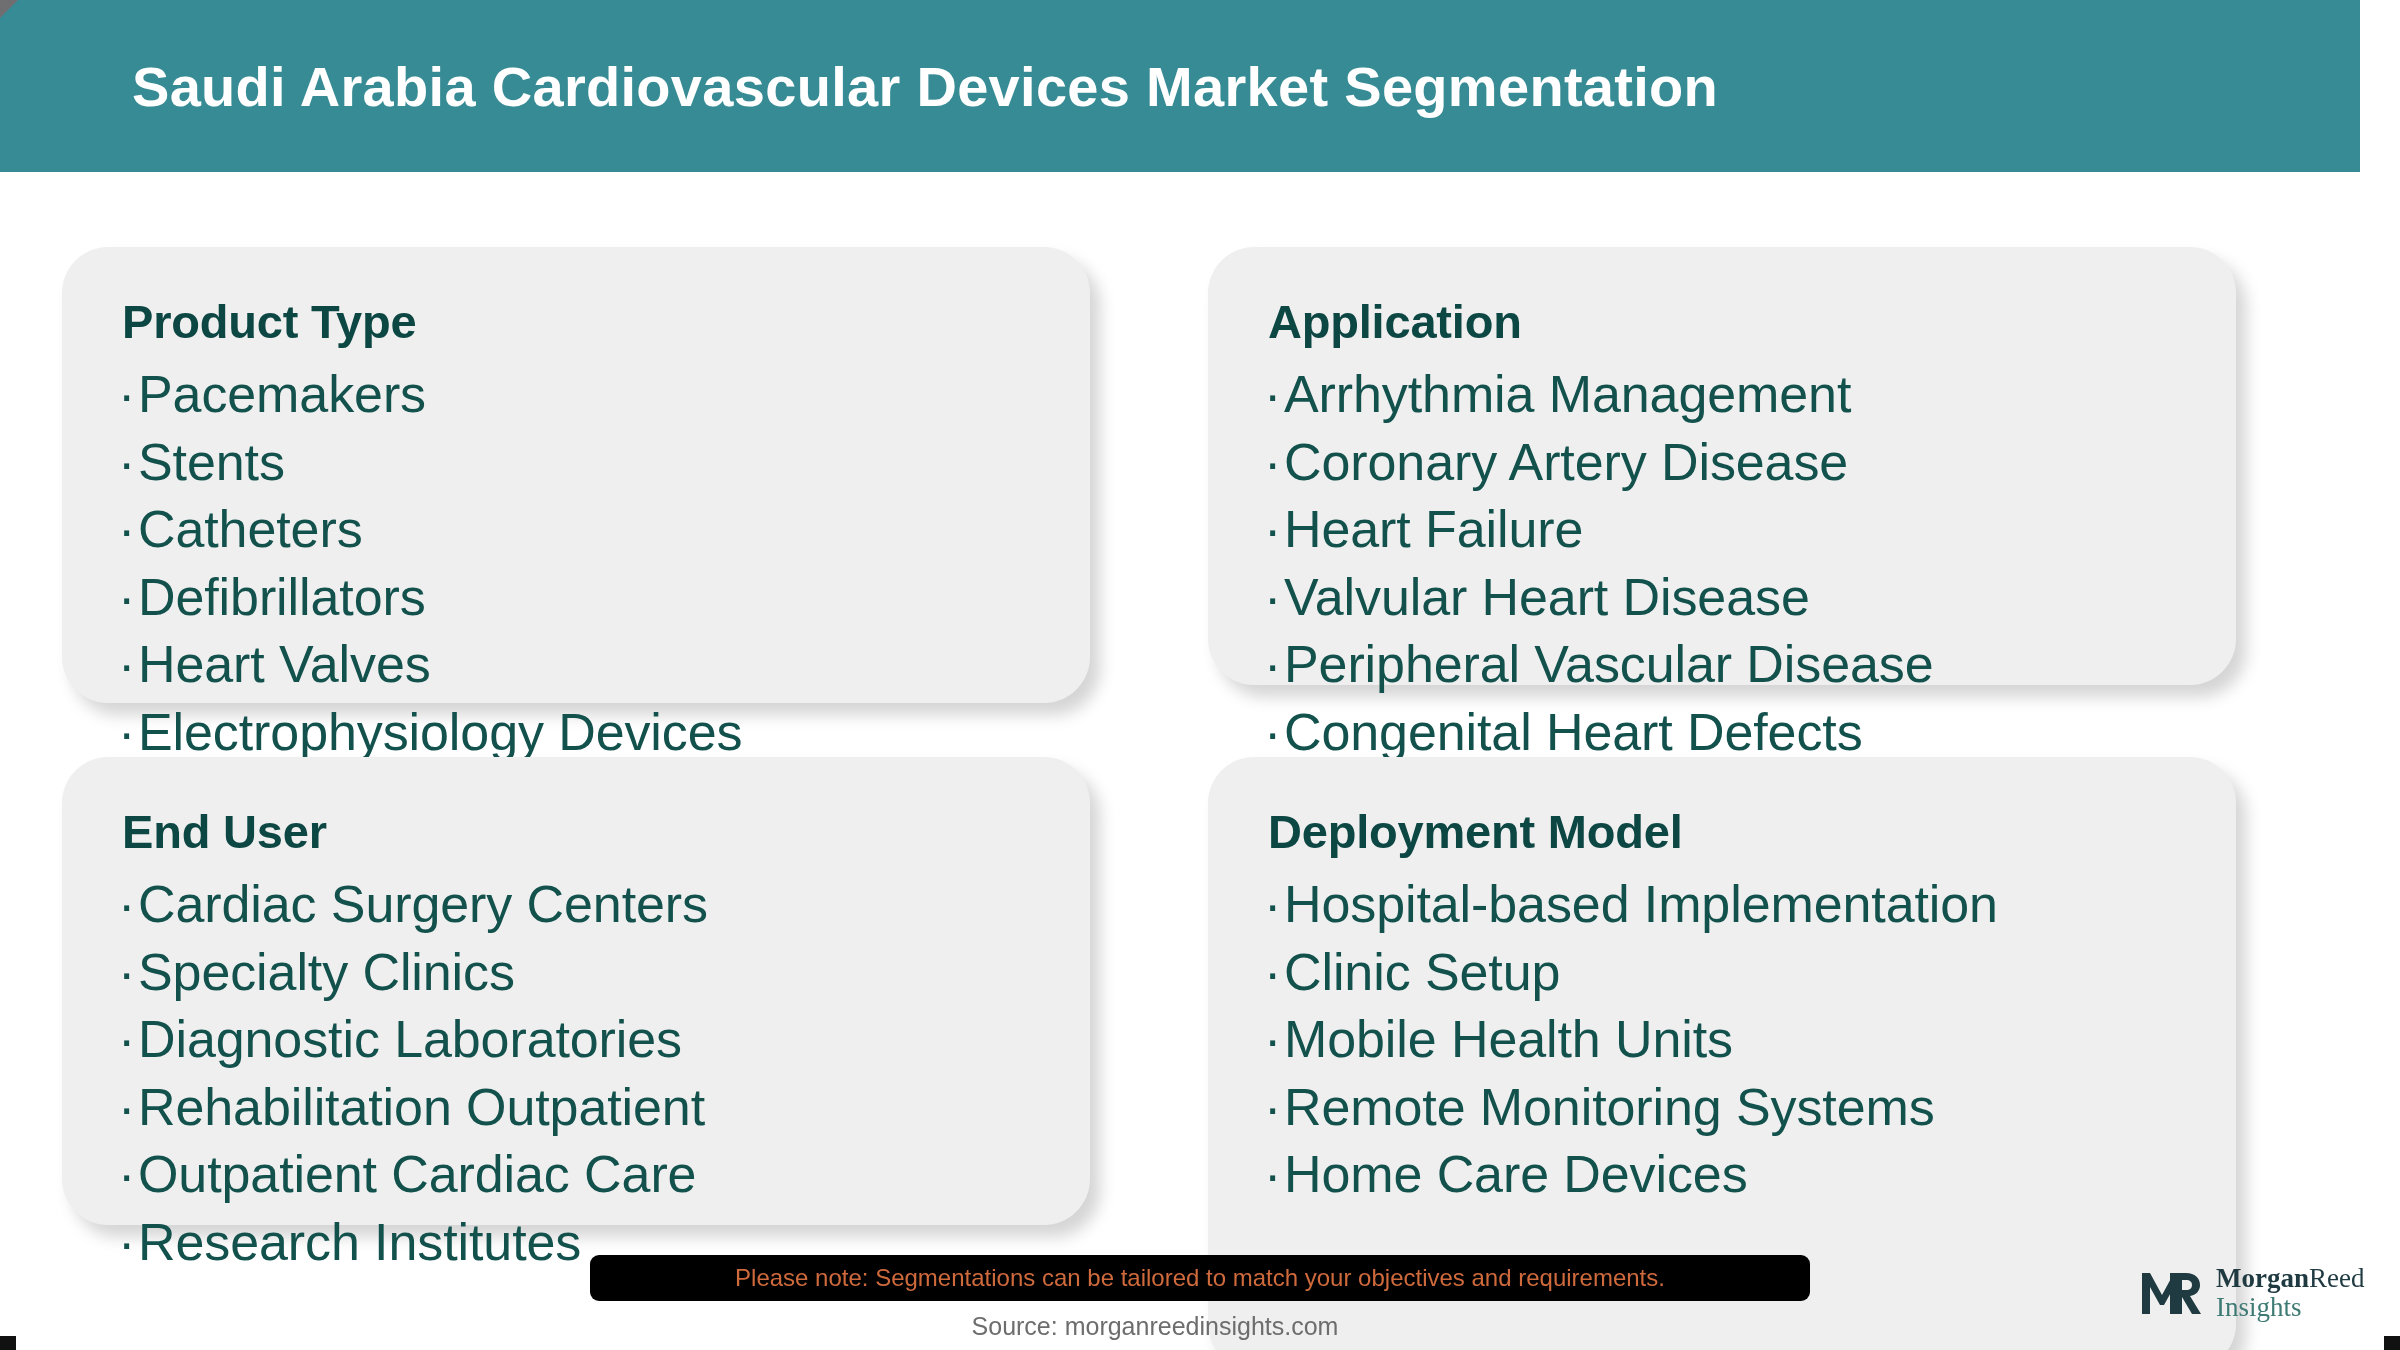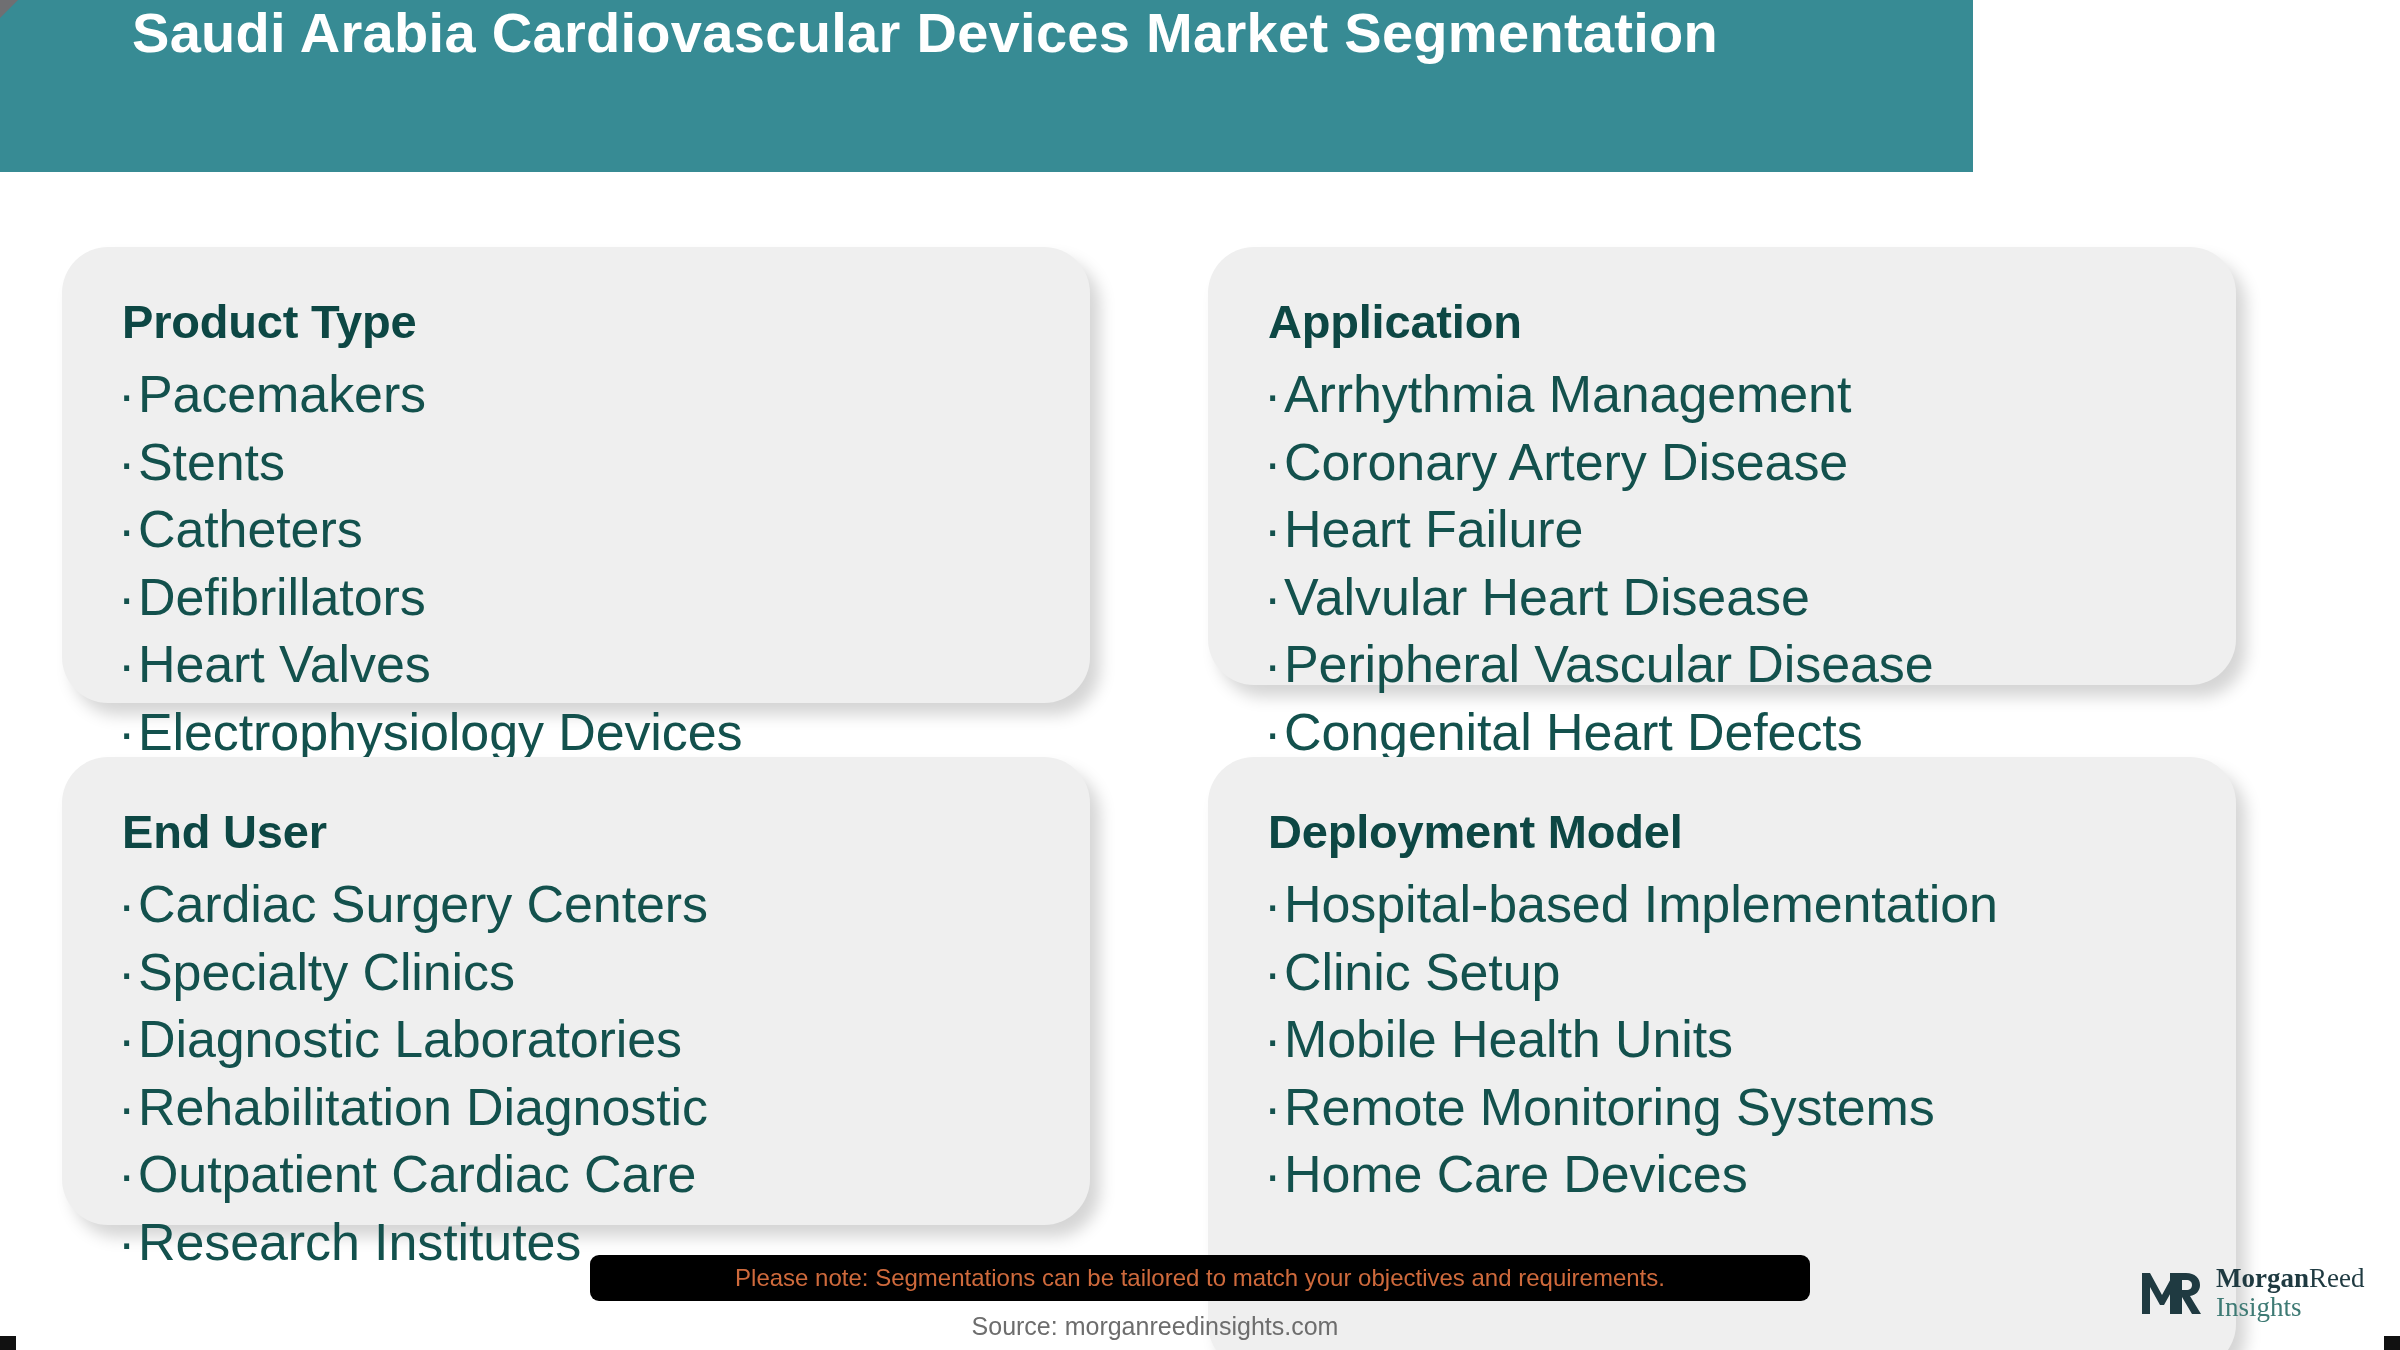--- a/index.html
+++ b/index.html
@@ -6,23 +6,23 @@
   html, body {
     width:2400px; height:1350px;
     background:#ffffff;
     font-family:"Liberation Sans", sans-serif;
     overflow:hidden;
   }
   .page { position:relative; width:2400px; height:1350px; background:#ffffff; }
 
   
   .header {
-    position:absolute; left:0; top:0; width:1973px; height:172px;
+    position:absolute; left:0; top:0; width:2360px; height:172px;
     background:#378b94;
-    display:flex; 
+    display:flex; align-items:center;
   }
   .header-title {
     margin-left:132px;
     font-size:56px; font-weight:bold; color:#ffffff;
     letter-spacing:0.3px; white-space:nowrap;
   }
   .corner-notch {
     position:absolute; left:0; top:0; width:18px; height:18px;
     background:#6f6f72;
     clip-path:polygon(0 0, 100% 0, 0 100%);
@@ -132,21 +132,21 @@
         <li><span class="bullet">·</span><span>Congenital Heart Defects</span></li>
       </ul>
     </div>
 
     <div class="card c3">
       <div class="card-title">End User</div>
       <ul class="card-list">
         <li><span class="bullet">·</span><span>Cardiac Surgery Centers</span></li>
         <li><span class="bullet">·</span><span>Specialty Clinics</span></li>
         <li><span class="bullet">·</span><span>Diagnostic Laboratories</span></li>
-        <li><span class="bullet">·</span><span>Rehabilitation Diagnostic</span></li>
+        <li><span class="bullet">·</span><span>Rehabilitation Outpatient</span></li>
         <li><span class="bullet">·</span><span>Outpatient Cardiac Care</span></li>
         <li><span class="bullet">·</span><span>Research Institutes</span></li>
       </ul>
     </div>
 
     <div class="card c4">
       <div class="card-title">Deployment Model</div>
       <ul class="card-list">
         <li><span class="bullet">·</span><span>Hospital-based Implementation</span></li>
         <li><span class="bullet">·</span><span>Clinic Setup</span></li>

